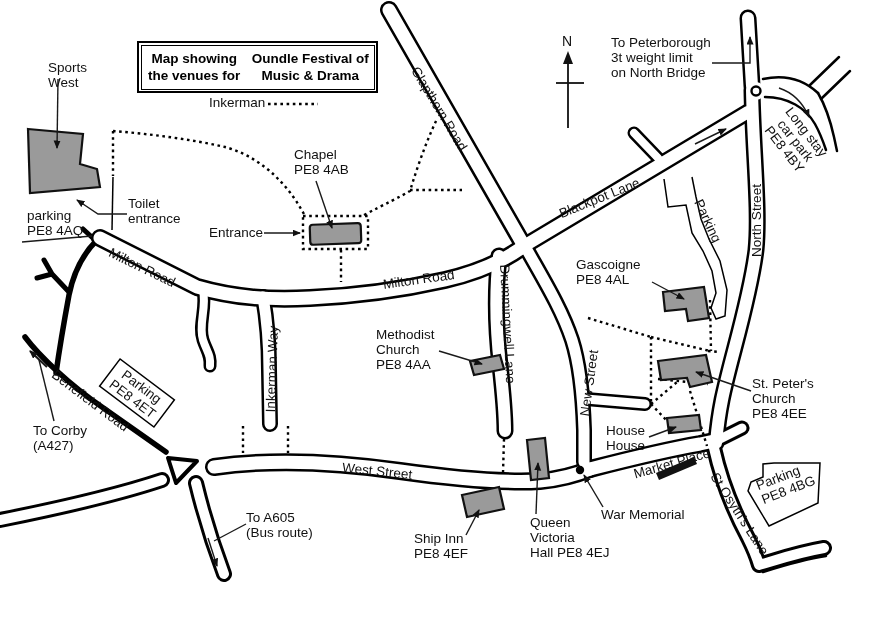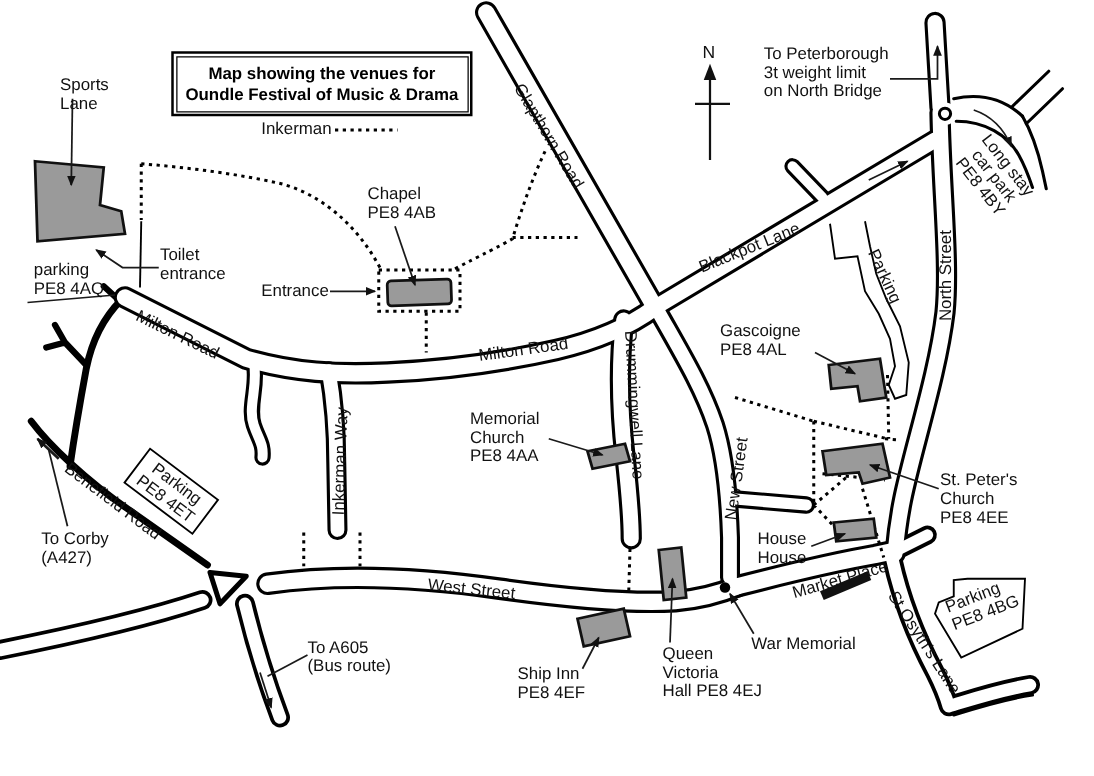--- a/index.html
+++ b/index.html
@@ -4,21 +4,21 @@
 <style>
   html,body{margin:0;padding:0;background:#fff}
   #stage{position:relative;width:875px;height:621px;background:#fff;overflow:hidden;
          font-family:"Liberation Sans",sans-serif}
   #mapsvg{position:absolute;left:0;top:0}
   .lbl{position:absolute;font-size:13.5px;line-height:15px;color:#111;white-space:nowrap}
   .ctr{text-align:center}
   .titlebox{position:absolute;left:137px;top:41px;width:241px;height:52px;border:2.5px solid #000;
             box-sizing:border-box;display:flex;align-items:center;justify-content:center}
   .titlebox-inner{border:1px solid #000;width:calc(100% - 5px);height:calc(100% - 5px);
-            display:flex;flex-direction:column;align-items:center;justify-content:center;
+            display:flex;flex-direction:row;align-items:center;justify-content:center;
             font-weight:bold;font-size:13.5px;line-height:17px;text-align:center}
   svg .casing{stroke:#000;fill:none;stroke-linecap:round;stroke-linejoin:round}
   svg .surface{stroke:#fff;fill:none;stroke-linecap:round;stroke-linejoin:round}
   svg .single{stroke:#000;fill:none;stroke-linecap:round;stroke-linejoin:round}
   svg .dots{stroke:#000;fill:none;stroke-width:2.4;stroke-dasharray:2.6 3.6}
   svg .thin{stroke:#000;fill:none;stroke-width:1.5}
   svg .edge{stroke:#000;fill:none;stroke-width:2.5;stroke-linecap:round}
   svg .ptr{stroke:#1a1a1a;fill:none;stroke-width:1.4}
   svg .building{fill:var(--building,#9a9a9a);stroke:#111;stroke-width:2.2}
 </style>
@@ -181,21 +181,21 @@
     <div>Map showing the venues for</div>
     <div>Oundle Festival of Music &amp; Drama</div>
   </div>
 </div>
 
 <div class="lbl" style="left:209px;top:95px">Inkerman</div>
 <div class="lbl" style="left:562px;top:34px;font-size:14px">N</div>
 
 <div class="lbl" style="left:48px;top:60px">
   <div>Sports</div>
-  <div>Lane</div>
+  <div>West</div>
 </div>
 
 <div class="lbl" style="left:27px;top:208px">
   <div>parking</div>
   <div>PE8 4AQ</div>
 </div>
 
 <div class="lbl" style="left:128px;top:196px">
   <div>Toilet</div>
   <div>entrance</div>
@@ -231,21 +231,21 @@
 <div class="lbl" style="left:576px;top:257px">
   <div>Gascoigne</div>
   <div>PE8 4AL</div>
 </div>
 
 <div class="lbl" style="left:113px;top:245px;transform:rotate(26deg);transform-origin:0 0">Milton Road</div>
 
 <div class="lbl" style="left:382px;top:277px;transform:rotate(-8deg);transform-origin:0 0">Milton Road</div>
 
 <div class="lbl" style="left:376px;top:327px">
-  <div>Memorial</div>
+  <div>Methodist</div>
   <div>Church</div>
   <div>PE8 4AA</div>
 </div>
 
 <div class="lbl" style="left:512px;top:264px;transform:rotate(87deg);transform-origin:0 0">Drummingwell Lane</div>
 
 <div class="lbl" style="left:263px;top:412px;transform:rotate(-88deg);transform-origin:0 0">Inkerman Way</div>
 
 <div class="lbl" style="left:577px;top:415px;transform:rotate(-82deg);transform-origin:0 0">New Street</div>
 

